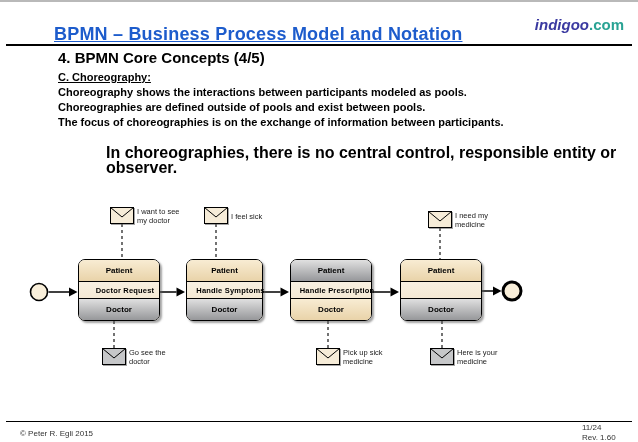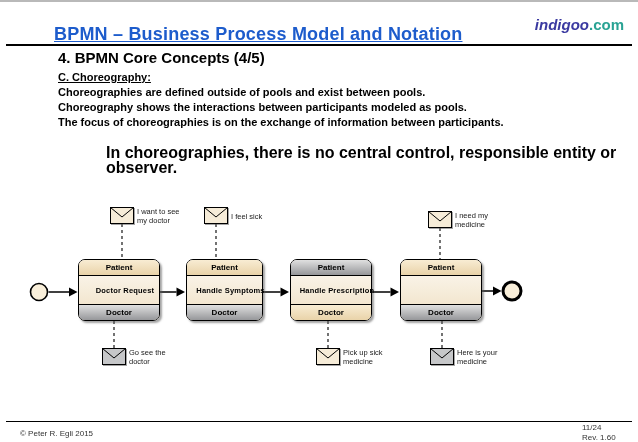--- a/index.html
+++ b/index.html
@@ -26,21 +26,21 @@
   .note{margin-top:15px;font-size:16px;font-weight:bold;line-height:15px;padding-left:48px;}
   
   .diagram{position:absolute;left:0;top:190px;width:638px;height:205px;}
   .overlay{position:absolute;left:0;top:0;}
   .task{
     position:absolute;top:67px;height:62px;box-sizing:border-box;
     border:1.3px solid #000;border-radius:7px;background:linear-gradient(var(--task-mid-top),var(--task-mid-bottom));
     box-shadow:2px 2px 2px rgba(90,90,90,.55);
   }
   .band{
-    position:absolute;left:0;right:0;height:16px;box-sizing:border-box;
+    position:absolute;left:0;right:0;height:22px;box-sizing:border-box;
     display:flex;align-items:center;justify-content:center;
     font-size:8px;font-weight:bold;
   }
   .band.top{top:0;border-bottom:1.2px solid #000;border-radius:5.5px 5.5px 0 0;}
   .band.bottom{bottom:0;border-top:1.2px solid #000;border-radius:0 0 5.5px 5.5px;}
   .band.cream{background:linear-gradient(var(--cream-band-top),var(--cream-band-bottom));}
   .band.shaded{background:linear-gradient(var(--gray-band-top),var(--gray-band-bottom));}
   .task-name{
     position:absolute;left:0;right:0;top:14px;bottom:14px;
     display:flex;align-items:center;justify-content:center;
@@ -63,22 +63,22 @@
 
   <h1 class="hdr-title">BPMN – Business Process Model and Notation</h1>
   <div class="brand">
     <span class="b1">indigoo</span><span class="b2">.com</span>
   </div>
   <div class="hdr-rule"></div>
 
   <div class="content">
     <h2 class="sec-title">4. BPMN Core Concepts (4/5)</h2>
     <div class="subsec">C. Choreography:</div>
+    <div class="para">Choreography shows the interactions between participants modeled as pools.</div>
     <div class="para">Choreographies are defined outside of pools and exist between pools.</div>
-    <div class="para">Choreography shows the interactions between participants modeled as pools.</div>
     <div class="para">The focus of choreographies is on the exchange of information between participants.</div>
     <div class="note">In choreographies, there is no central control, responsible entity or observer.</div>
   </div>
 
   <div class="diagram">
 
     <svg class="overlay" width="638" height="205" viewBox="0 0 638 205">
 
       <circle cx="39" cy="100" r="8.5" fill="var(--event-fill)" stroke="#000" stroke-width="1.6"></circle>
       <circle cx="512" cy="99" r="9" fill="var(--event-fill)" stroke="#000" stroke-width="3"></circle>

